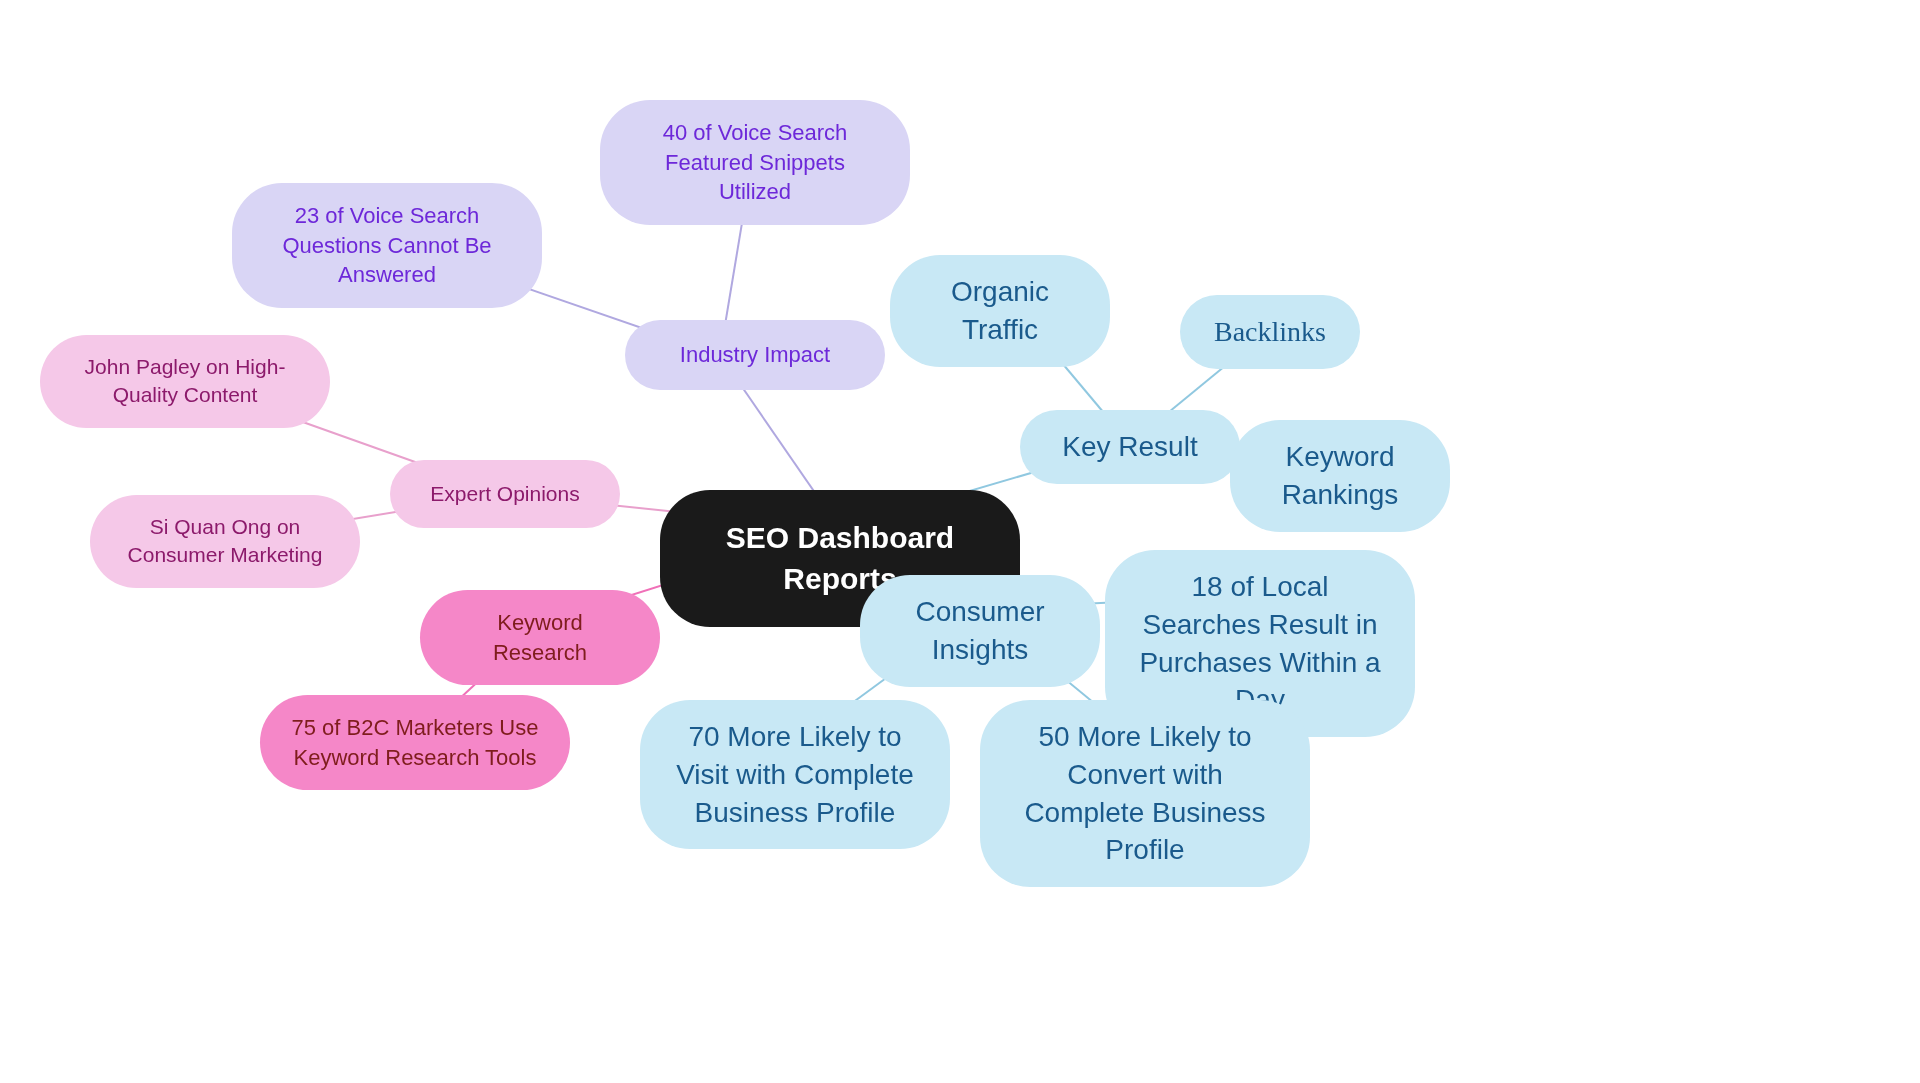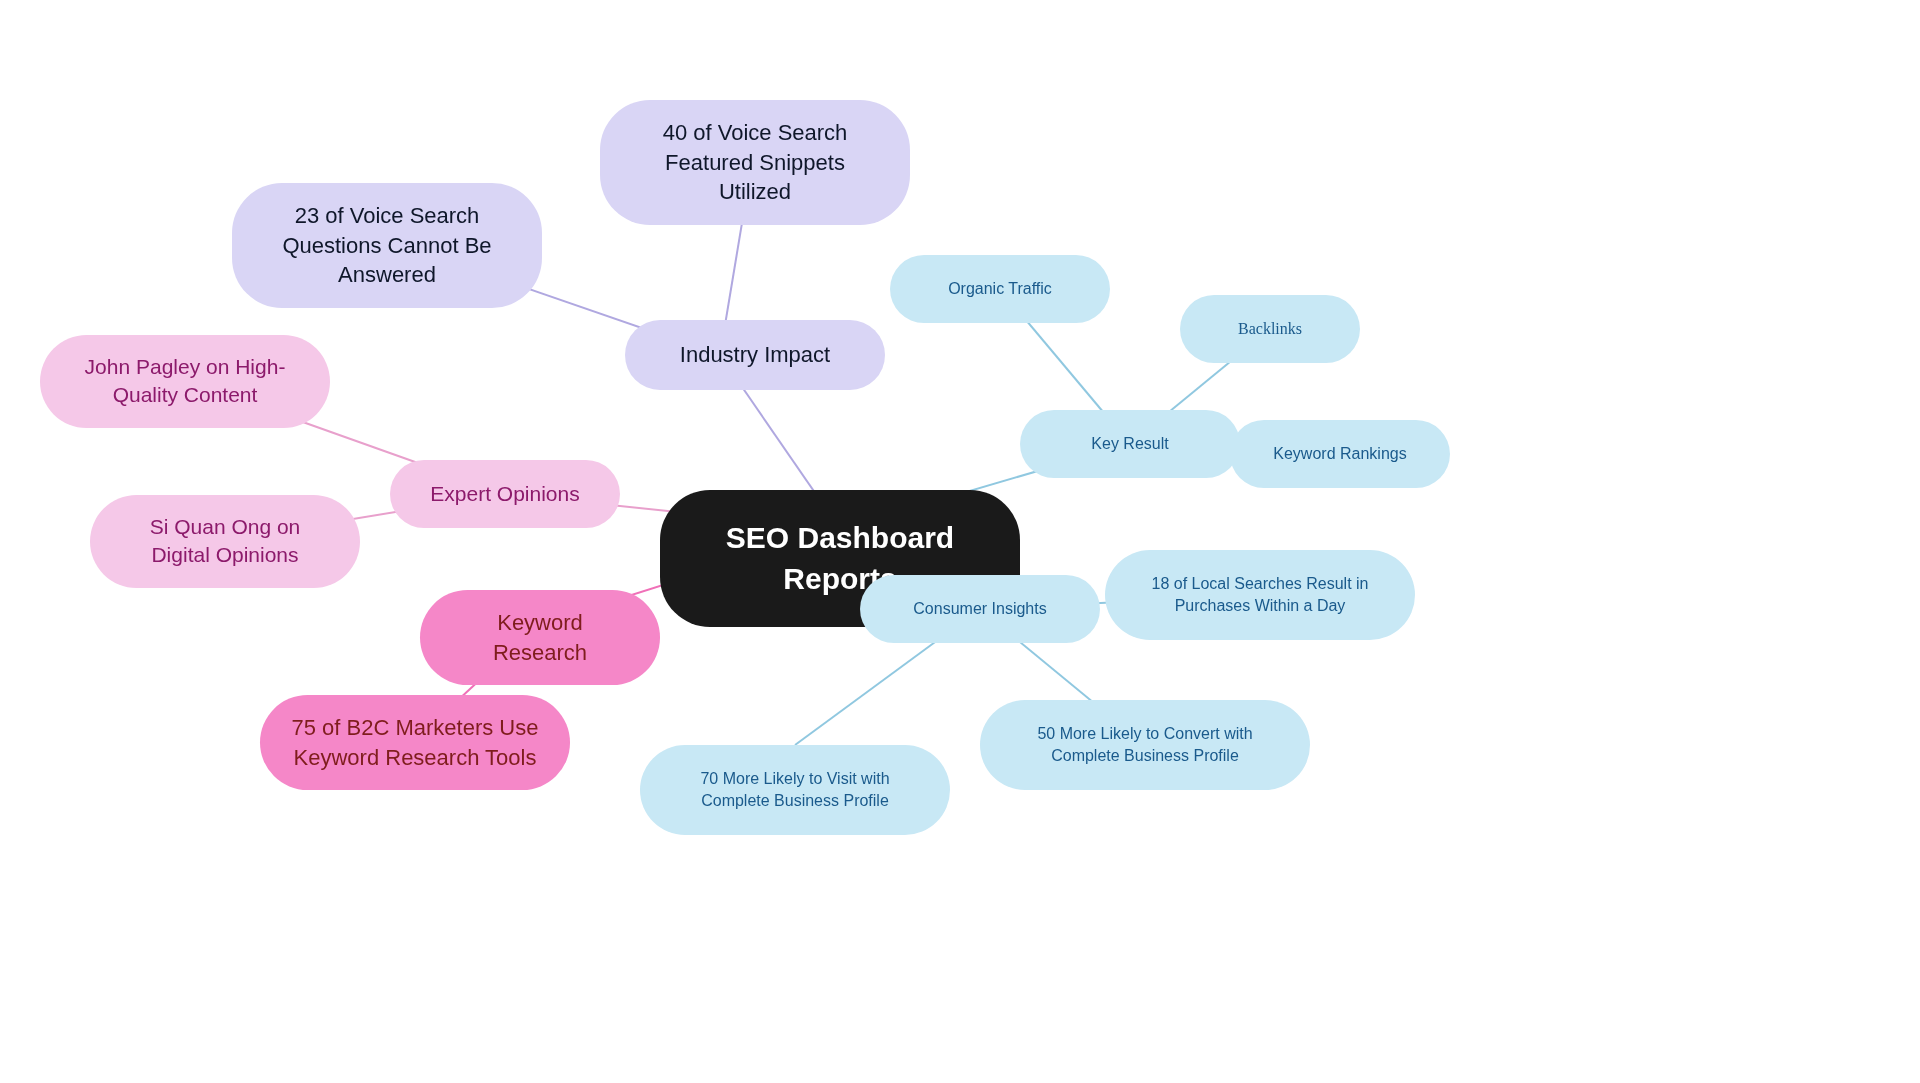--- a/index.html
+++ b/index.html
@@ -37,32 +37,32 @@
     .node-center {
       background: #1a1a1a;
       color: #ffffff;
       font-size: 30px;
       font-weight: 600;
       border-radius: 50px;
       padding: 28px 54px;
     }
     .node-purple {
       background: #d9d5f5;
-      color: #0f172a;
+      color: #6d28d9;
       font-size: 22px;
     }
     .node-pink {
       background: #f5c8e8;
       color: #8c1a6b;
       font-size: 21px;
     }
     .node-blue {
       background: #c8e8f5;
       color: #1a5a8c;
-      font-size: 16px;
+      font-size: 28px;
     }
     .node-pink-bright {
       background: #f587c8;
       color: #7f1d1d;
       font-size: 22px;
     }
   </style>
 </head>
 <body>
 
@@ -85,25 +85,25 @@
       <line x1="980" y1="609" x2="795" y2="745" stroke="#90c8e0" stroke-width="2"></line>
       <line x1="980" y1="609" x2="1145" y2="745" stroke="#90c8e0" stroke-width="2"></line>
     </svg>
   <div id="nodes-container">
       <div class="node node-center" style="left: 660px; top: 490px; width: 360px; min-height: 78px;">SEO Dashboard Reports</div>
       <div class="node node-purple" style="left: 625px; top: 320px; width: 260px; min-height: 70px;">Industry Impact</div>
       <div class="node node-purple" style="left: 600px; top: 100px; width: 310px; min-height: 90px;">40 of Voice Search Featured Snippets Utilized</div>
       <div class="node node-purple" style="left: 232px; top: 183px; width: 310px; min-height: 90px;">23 of Voice Search Questions Cannot Be Answered</div>
       <div class="node node-pink" style="left: 390px; top: 460px; width: 230px; min-height: 68px;">Expert Opinions</div>
       <div class="node node-pink" style="left: 40px; top: 335px; width: 290px; min-height: 90px;">John Pagley on High-Quality Content</div>
-      <div class="node node-pink" style="left: 90px; top: 495px; width: 270px; min-height: 90px;">Si Quan Ong on Digital Opinions</div>
+      <div class="node node-pink" style="left: 90px; top: 495px; width: 270px; min-height: 90px;">Si Quan Ong on Consumer Marketing</div>
       <div class="node node-pink-bright" style="left: 420px; top: 590px; width: 240px; min-height: 68px;">Keyword Research</div>
       <div class="node node-pink-bright" style="left: 260px; top: 695px; width: 310px; min-height: 90px;">75 of B2C Marketers Use Keyword Research Tools</div>
       <div class="node node-blue" style="left: 1020px; top: 410px; width: 220px; min-height: 68px;">Key Result</div>
       <div class="node node-blue" style="left: 890px; top: 255px; width: 220px; min-height: 68px;">Organic Traffic</div>
       <div class="node node-blue" style="left: 1180px; top: 295px; width: 180px; min-height: 68px; font-family: Liberation Serif, serif;">Backlinks</div>
       <div class="node node-blue" style="left: 1230px; top: 420px; width: 220px; min-height: 68px;">Keyword Rankings</div>
       <div class="node node-blue" style="left: 860px; top: 575px; width: 240px; min-height: 68px;">Consumer Insights</div>
       <div class="node node-blue" style="left: 1105px; top: 550px; width: 310px; min-height: 90px;">18 of Local Searches Result in Purchases Within a Day</div>
-      <div class="node node-blue" style="left: 640px; top: 700px; width: 310px; min-height: 90px; margin-top: 45px;">70 More Likely to Visit with Complete Business Profile</div>
+      <div class="node node-blue" style="left: 640px; top: 700px; width: 310px; min-height: 90px;">70 More Likely to Visit with Complete Business Profile</div>
       <div class="node node-blue" style="left: 980px; top: 700px; width: 330px; min-height: 90px;">50 More Likely to Convert with Complete Business Profile</div>
     </div>
 </div>
 
 </body></html>

